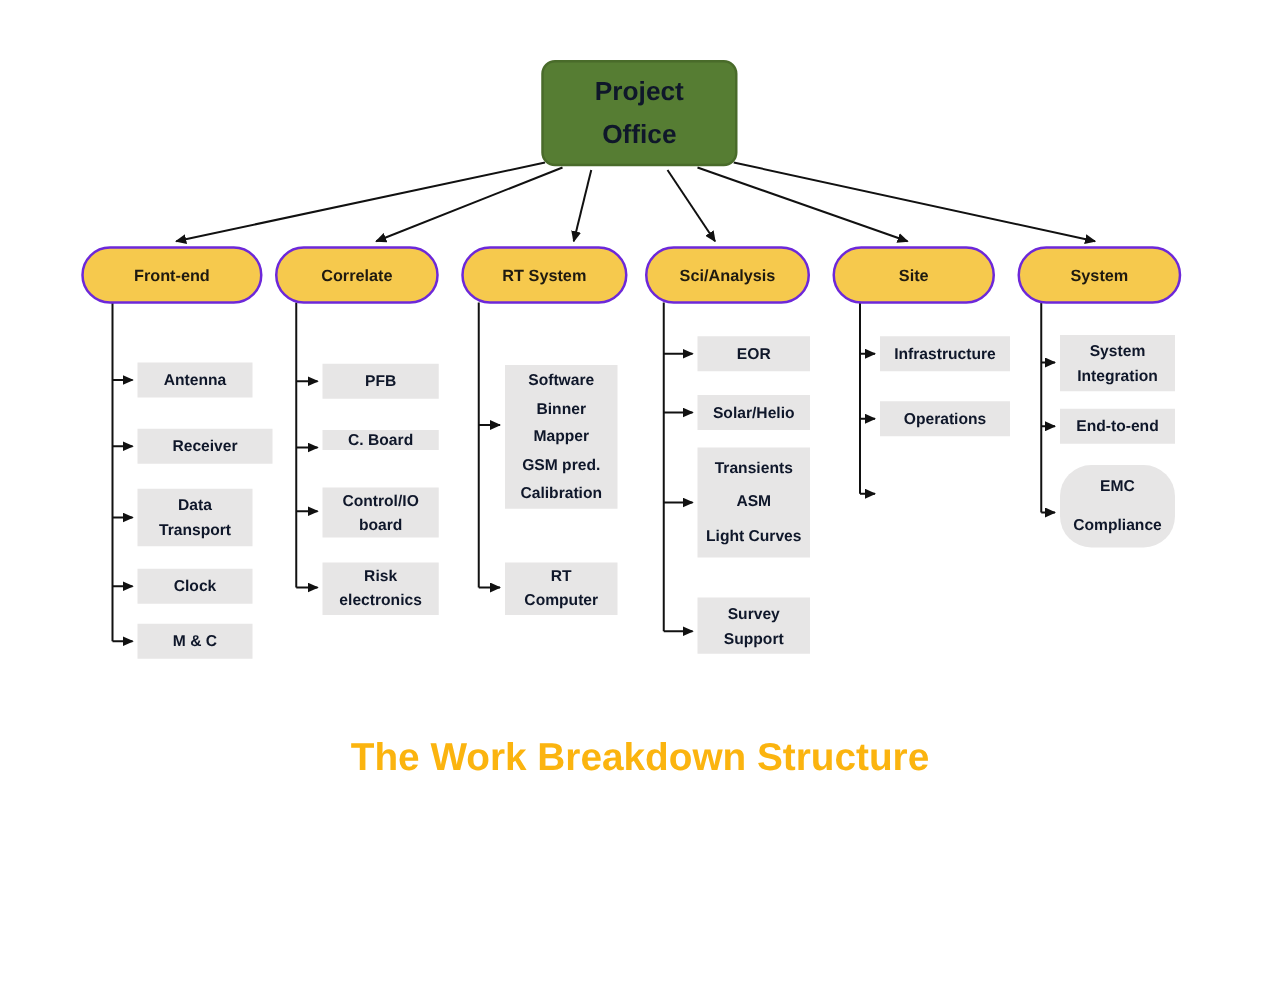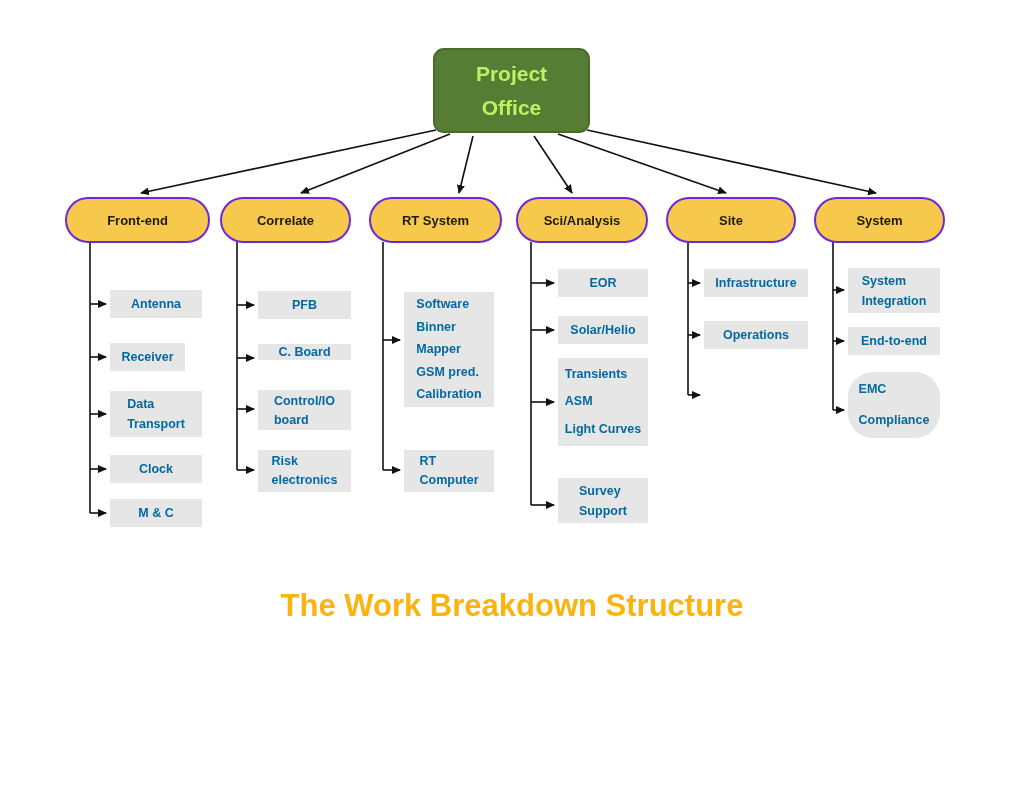--- a/index.html
+++ b/index.html
@@ -5,33 +5,33 @@
   html,body{margin:0;padding:0;background:#ffffff;}
   #page{
     position:relative;width:1024px;height:791px;background:#ffffff;
     font-family:"Liberation Sans",sans-serif;overflow:hidden;
   }
   #wires{position:absolute;left:0;top:0;width:1024px;height:791px;}
   .root-box{
     position:absolute;left:433px;top:48px;width:157px;height:85px;
     background:#567d33;border:2px solid #496b2a;border-radius:11px;
     display:flex;align-items:center;justify-content:center;text-align:center;
-    color:#bef264;font-weight:bold;font-size:21px;line-height:1.6;white-space:pre-line;
+    color:#0f172a;font-weight:bold;font-size:21px;line-height:1.6;white-space:pre-line;
     box-sizing:border-box;
   }
   .pill{
     position:absolute;top:197px;height:46px;box-sizing:border-box;
     background:#f6c94d;border:2px solid #6d28d9;border-radius:23px;
     display:flex;align-items:center;justify-content:center;text-align:center;
     color:#1f1a10;font-weight:bold;font-size:13px;
   }
   .gbox{
     position:absolute;background:#e7e6e6;box-sizing:border-box;
-    display:flex;align-items:center;justify-content:center;
-    color:#0369a1;font-weight:bold;font-size:12.5px;line-height:1.5;
+    display:flex;align-items:center;justify-content:center;text-align:center;
+    color:#0f172a;font-weight:bold;font-size:12.5px;line-height:1.5;
     white-space:pre-line;overflow:hidden;
   }
   .lh-5{line-height:1.8;}
   .lh-tall{line-height:2.2;}
   .lh-xtall{line-height:2.45;border-radius:25px;}
   .lh-2{line-height:1.6;}
   .clip2{align-items:flex-start;padding-top:2px;}
   .title{
     position:absolute;left:0;top:588px;width:1024px;text-align:center;
     color:#fbb40f;font-weight:bold;font-size:31px;
@@ -101,21 +101,21 @@
 Office</div>
 
   <div class="pill" style="left:65px;width:145px">Front-end</div>
   <div class="pill" style="left:220px;width:131px">Correlate</div>
   <div class="pill" style="left:369px;width:133px">RT System</div>
   <div class="pill" style="left:516px;width:132px">Sci/Analysis</div>
   <div class="pill" style="left:666px;width:130px">Site</div>
   <div class="pill" style="left:814px;width:131px">System</div>
 
   <div class="gbox" style="left:110px;top:290px;width:92px;height:28px">Antenna</div>
-  <div class="gbox" style="left:110px;top:343px;width:75px;height:28px">Receiver</div>
+  <div class="gbox" style="left:110px;top:343px;width:108px;height:28px">Receiver</div>
   <div class="gbox lh-2" style="left:110px;top:391px;width:92px;height:46px">Data
 Transport</div>
   <div class="gbox" style="left:110px;top:455px;width:92px;height:28px">Clock</div>
   <div class="gbox" style="left:110px;top:499px;width:92px;height:28px">M &amp; C</div>
 
   <div class="gbox" style="left:258px;top:291px;width:93px;height:28px">PFB</div>
   <div class="gbox" style="left:258px;top:344px;width:93px;height:16px">C. Board</div>
   <div class="gbox clip2" style="left:258px;top:390px;width:93px;height:40px">Control/IO
 board</div>
   <div class="gbox clip2" style="left:258px;top:450px;width:93px;height:42px">Risk

